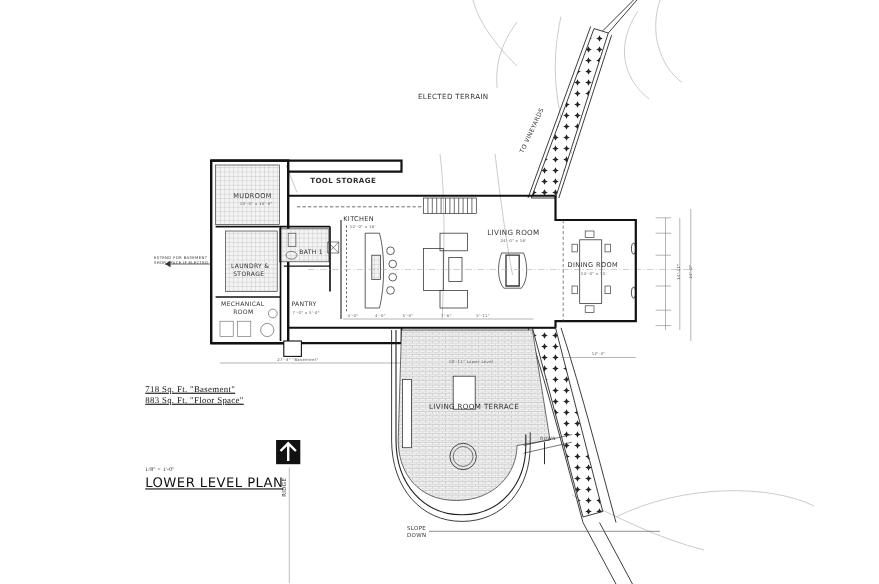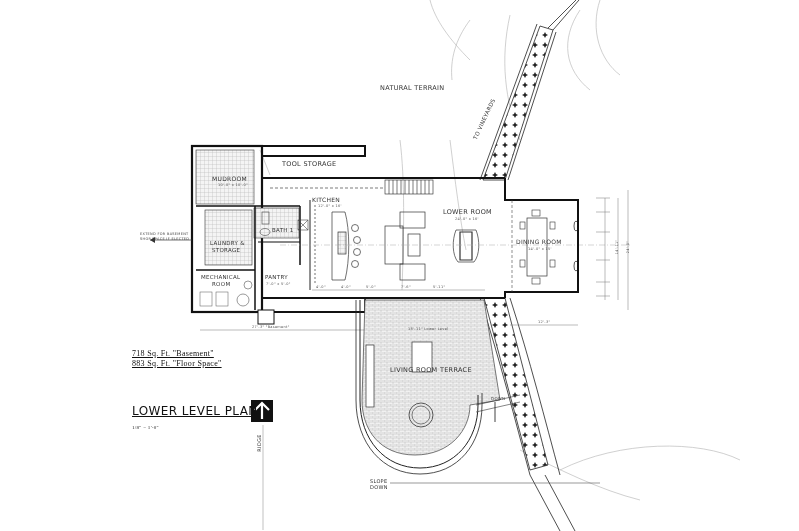--- a/index.html
+++ b/index.html
@@ -159,54 +159,54 @@
   <path d="M150 240 H192" stroke="#333" stroke-width="0.7"></path>
   <path d="M150 240 L155 237 L155 243Z" fill="#333"></path>
 </svg>
 
 <div style="position:absolute;left:251px;top:400px;width:22px;height:22px;background:#111;">
   <svg width="22" height="22" viewBox="0 0 22 22">
       <path d="M11 3 V19 M4 10 L11 3 L18 10" stroke="#fff" stroke-width="2.2" fill="none"></path>
     </svg>
 </div>
 
-<div class="lbl room" style="left:380px;top:84px;">NATURAL TERRAIN</div>
+<div class="lbl room" style="left:380px;top:84px;">ELECTED TERRAIN</div>
 <div class="lbl room" style="left:462px;top:116px;transform:rotate(-65deg);font-size:5.5px;">TO VINEYARDS</div>
 <div class="lbl tiny" style="left:140px;top:232px;font-size:3.5px;">EXTEND FOR BASEMENT</div>
 <div class="lbl tiny" style="left:140px;top:237px;font-size:3.5px;">SHOP SPACE IF ELECTED</div>
 <div class="lbl room" style="left:250px;top:440px;transform:rotate(-90deg);font-size:5px;">RIDGE</div>
 <div class="lbl room" style="left:370px;top:478px;font-size:5px;">SLOPE</div>
 <div class="lbl room" style="left:370px;top:484px;font-size:5px;">DOWN</div>
 <div class="lbl tiny" style="left:491px;top:396px;">DOWN</div>
 
-<div class="lbl room" style="left:282px;top:160px;">TOOL STORAGE</div>
+<div class="lbl room" style="left:282px;top:160px;font-weight:bold;">TOOL STORAGE</div>
 <div class="lbl room" style="left:212px;top:175px;font-size:6px;">MUDROOM</div>
 <div class="lbl sub" style="left:218px;top:183px;">10'-0" x 10'-0"</div>
 <div class="lbl room" style="left:210px;top:240px;font-size:5.5px;">LAUNDRY &amp;</div>
 <div class="lbl room" style="left:212px;top:247px;font-size:5.5px;">STORAGE</div>
 <div class="lbl room" style="left:272px;top:227px;font-size:5.5px;">BATH 1</div>
 <div class="lbl room" style="left:201px;top:274px;font-size:5.5px;">MECHANICAL</div>
 <div class="lbl room" style="left:212px;top:281px;font-size:5.5px;">ROOM</div>
 <div class="lbl room" style="left:265px;top:274px;font-size:5.5px;">PANTRY</div>
 <div class="lbl sub" style="left:266px;top:282px;">7'-0" x 5'-0"</div>
 <div class="lbl room" style="left:312px;top:196px;font-size:6px;">KITCHEN</div>
 <div class="lbl sub" style="left:318px;top:204px;">12'-0" x 16'</div>
-<div class="lbl room" style="left:443px;top:208px;">LOWER ROOM</div>
+<div class="lbl room" style="left:443px;top:208px;">LIVING ROOM</div>
 <div class="lbl sub" style="left:455px;top:217px;">24'-0" x 16'</div>
 <div class="lbl room" style="left:516px;top:238px;font-size:6px;">DINING ROOM</div>
 <div class="lbl sub" style="left:528px;top:247px;">14'-0" x 15'</div>
 <div class="lbl room" style="left:390px;top:366px;">LIVING ROOM TERRACE</div>
 <div class="lbl sub" style="left:408px;top:327px;">18'-11" Lower Level</div>
 
 <div class="lbl sub" style="left:316px;top:285px;">4'-0"</div>
 <div class="lbl sub" style="left:341px;top:285px;">4'-0"</div>
 <div class="lbl sub" style="left:366px;top:285px;">5'-0"</div>
 <div class="lbl sub" style="left:401px;top:285px;">7'-6"</div>
 <div class="lbl sub" style="left:433px;top:285px;">5'-11"</div>
 <div class="lbl sub" style="left:252px;top:325px;">27'-3" "Basement"</div>
 <div class="lbl sub" style="left:538px;top:320px;">12'-3"</div>
 <div class="lbl sub" style="left:610px;top:245px;transform:rotate(-90deg);">14'-11"</div>
 <div class="lbl sub" style="left:622px;top:245px;transform:rotate(-90deg);">24'-0"</div>
 
 <div class="lbl area" style="left:132px;top:349px;">718 Sq. Ft. "Basement"</div>
 <div class="lbl area" style="left:132px;top:359px;">883 Sq. Ft. "Floor Space"</div>
-<div class="lbl title" style="left:132px;top:404px;">LOWER LEVEL PLAN</div>
+<div class="lbl title" style="left:132px;top:432px;">LOWER LEVEL PLAN</div>
 <div class="lbl scale" style="left:132px;top:425px;">1/8" = 1'-0"</div>
 
 </body></html>

